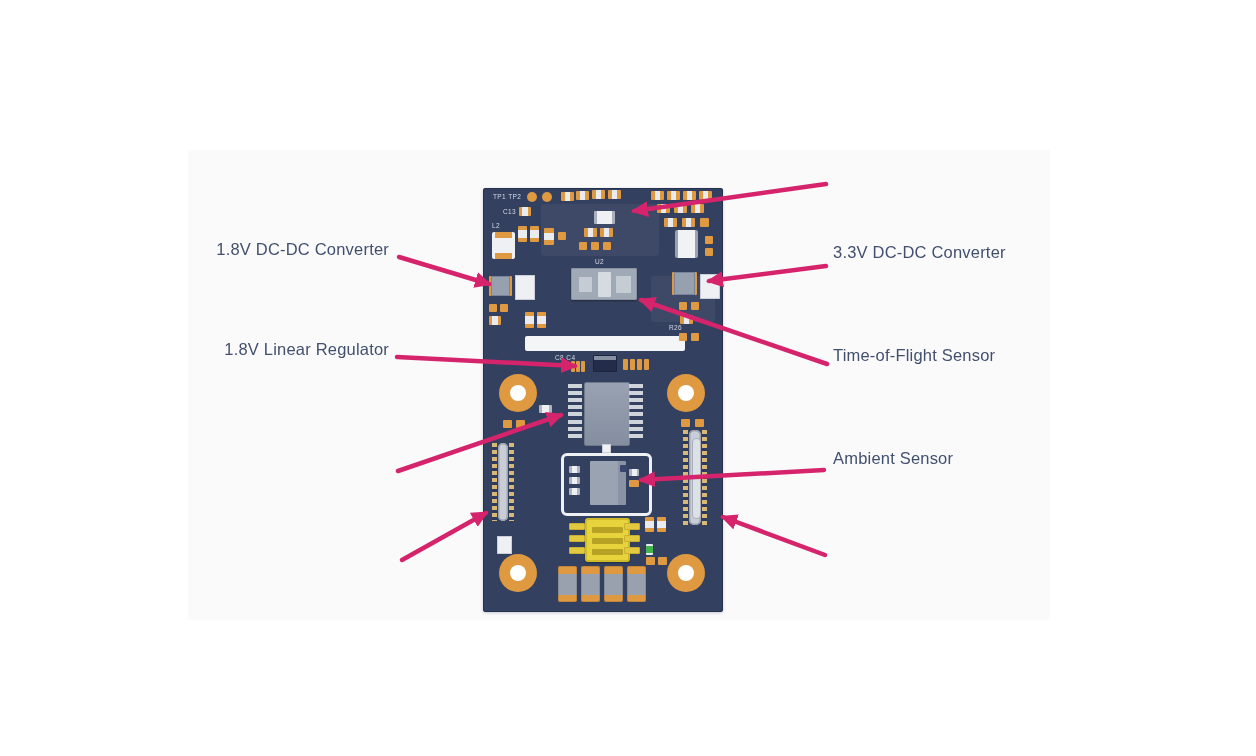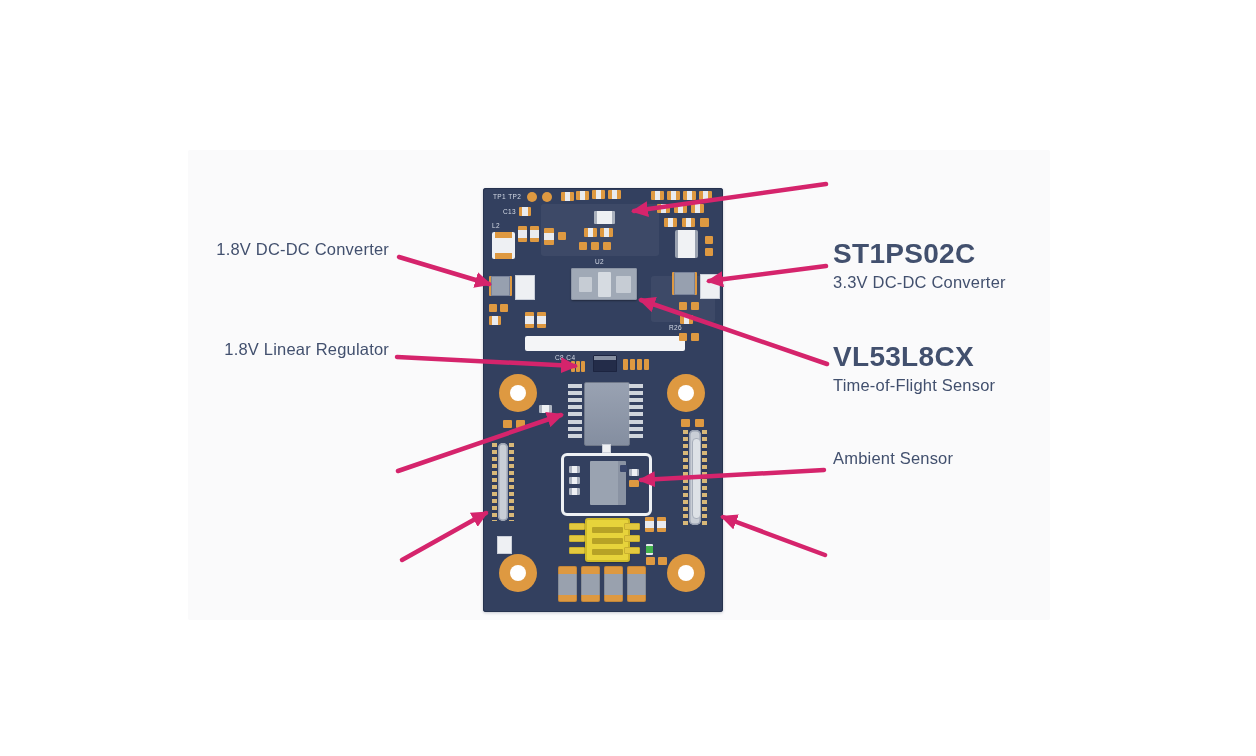--- a/index.html
+++ b/index.html
@@ -230,25 +230,23 @@
   </div>
 
   <div class="ann left" style="top:236px">
     <div class="ann-sub">1.8V DC-DC Converter</div>
   </div>
   <div class="ann left" style="top:336px">
     <div class="ann-sub">1.8V Linear Regulator</div>
   </div>
 
   <div class="ann right" style="top:239px">
-    <div class="ann-title">ST1PS02C</div>
     <div class="ann-sub">3.3V DC-DC Converter</div>
   </div>
   <div class="ann right" style="top:342px">
-    <div class="ann-title">VL53L8CX</div>
     <div class="ann-sub">Time-of-Flight Sensor</div>
   </div>
   <div class="ann right" style="top:445px">
     <div class="ann-sub">Ambient Sensor</div>
   </div>
 
   <svg class="arrows" viewBox="0 0 1256 756">
     <defs>
       <marker id="ah" markerUnits="userSpaceOnUse" markerWidth="18" markerHeight="16" refX="14" refY="8" orient="auto">
         <path d="M0,0 L17,8 L0,16 Z" style="fill:var(--arrow)"></path>

